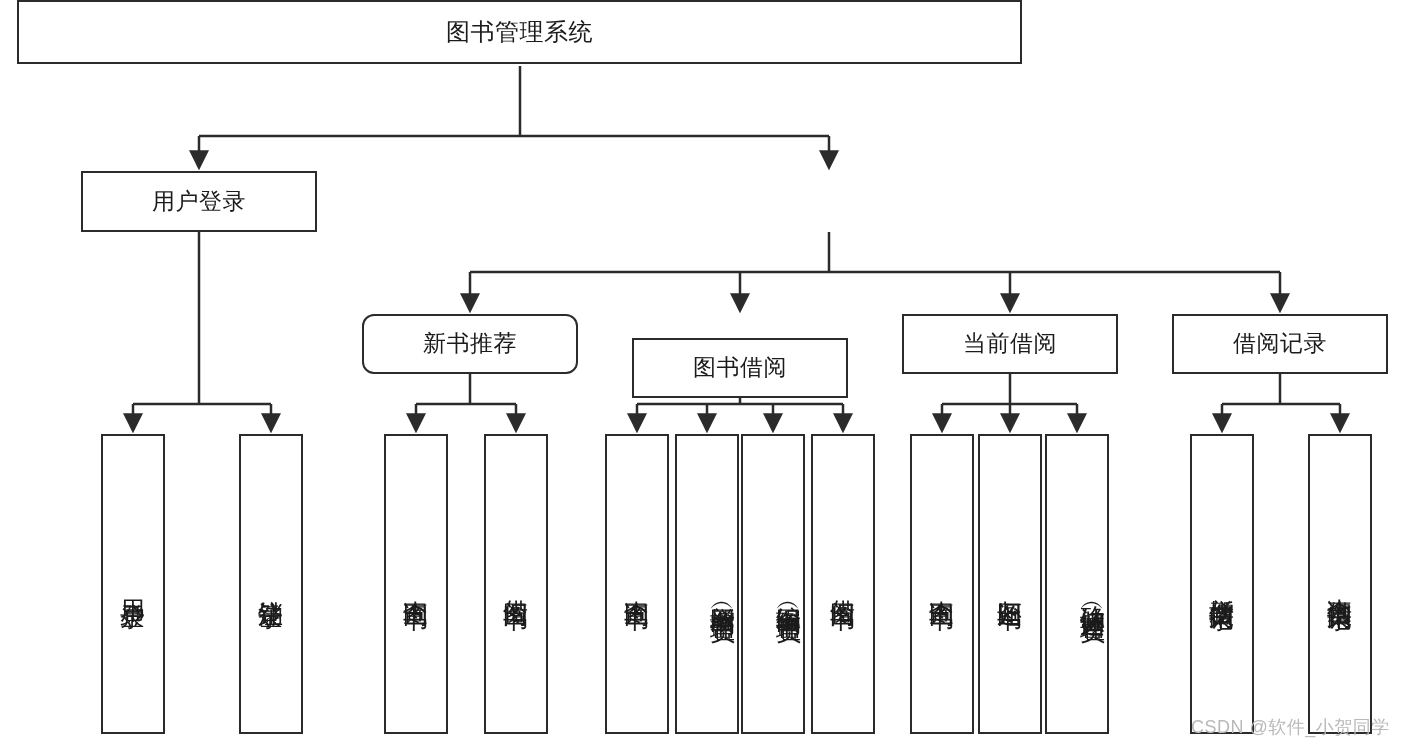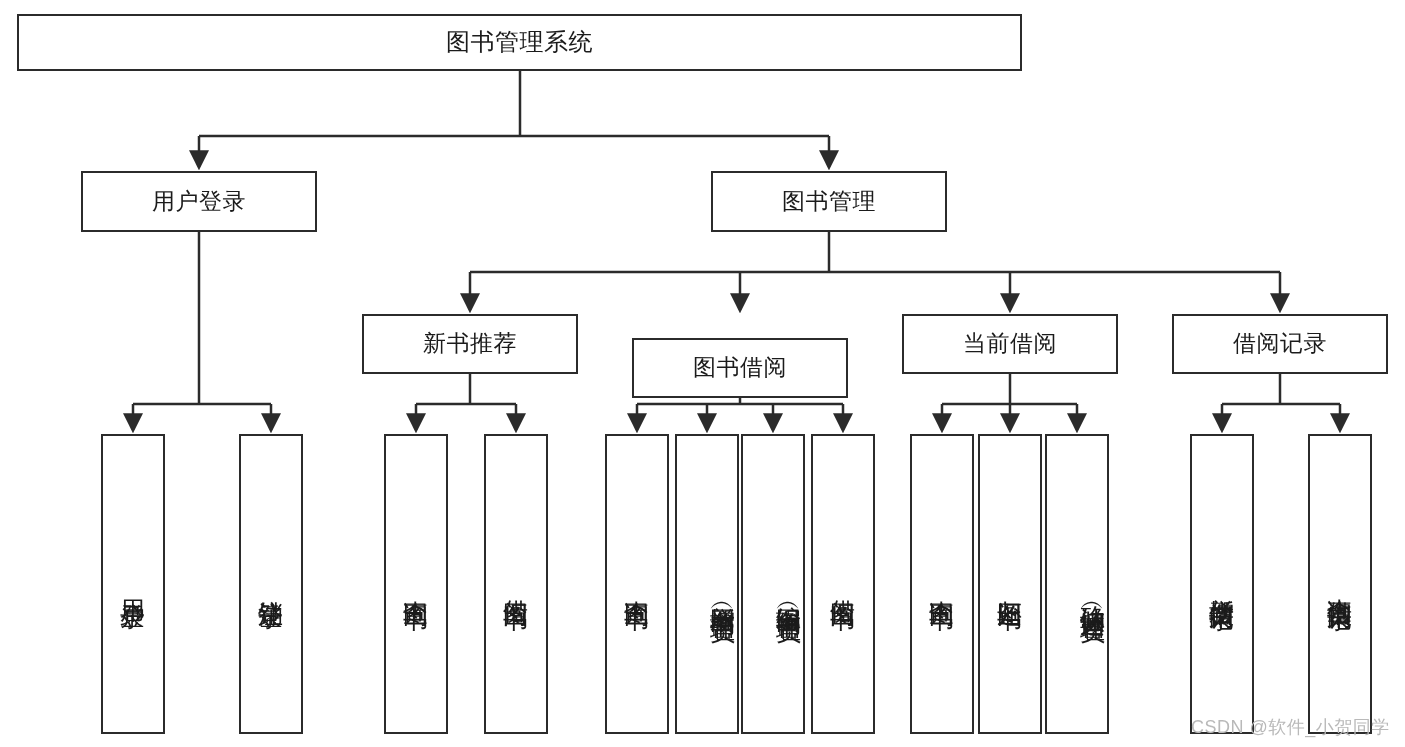--- a/index.html
+++ b/index.html
@@ -116,32 +116,29 @@
       <path d="M 1010 404 L 1010 430" marker-end="url(#arrow)"></path>
       <path d="M 1077 404 L 1077 430" marker-end="url(#arrow)"></path>
 
       <path d="M 1280 374 L 1280 404"></path>
       <path d="M 1222 404 L 1340 404"></path>
       <path d="M 1222 404 L 1222 430" marker-end="url(#arrow)"></path>
       <path d="M 1340 404 L 1340 430" marker-end="url(#arrow)"></path>
     </g>
   </svg>
 
-  <div class="node node-h node-root" style="left:17px; top:14px; width:1005px; height:57px;">
+  <div class="node node-h node-root" style="left:17px; top:0; width:1005px; height:64px;">
     <span>图书管理系统</span>
   </div>
 
   <div class="node node-h" style="left:81px; top:171px; width:236px; height:61px;">
     <span>用户登录</span>
   </div>
-  <div class="node node-h" style="left:711px; top:171px; width:236px; height:61px;">
-    <span>图书管理</span>
-  </div>
 
-  <div class="node node-h" style="left:362px; top:314px; width:216px; height:60px;">
+  <div class="node node-h" style="left:362px; top:314px; width:216px; height:60px;border-radius:12px;">
     <span>新书推荐</span>
   </div>
   <div class="node node-h" style="left:632px; top:314px; width:216px; height:60px;margin-top:24px;">
     <span>图书借阅</span>
   </div>
   <div class="node node-h" style="left:902px; top:314px; width:216px; height:60px;">
     <span>当前借阅</span>
   </div>
   <div class="node node-h" style="left:1172px; top:314px; width:216px; height:60px;">
     <span>借阅记录</span>

